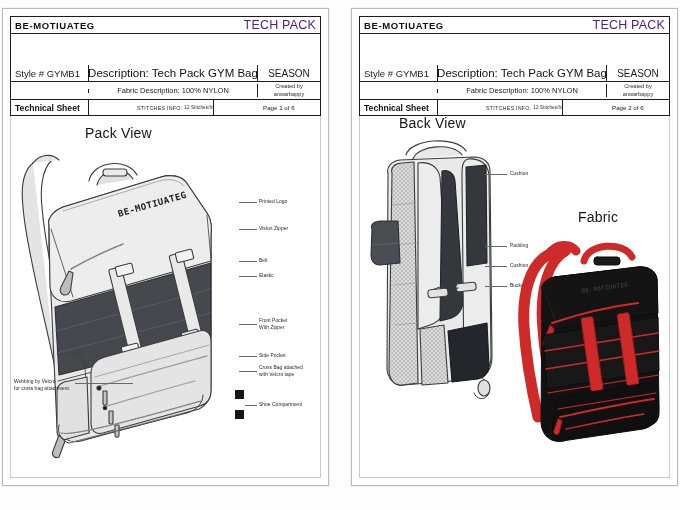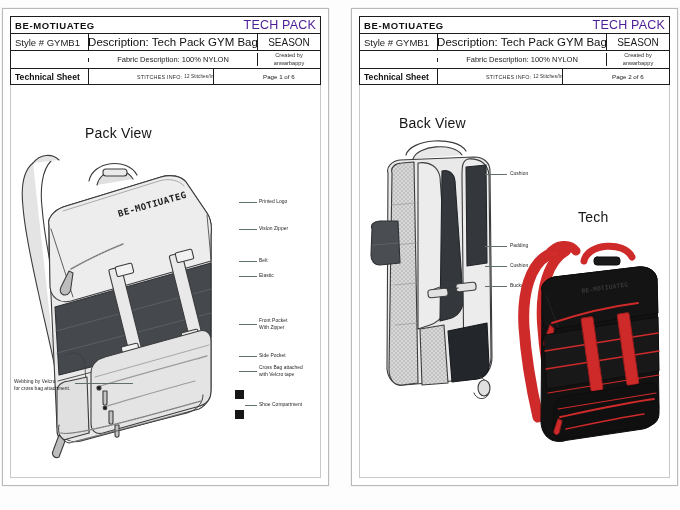--- a/index.html
+++ b/index.html
@@ -62,21 +62,21 @@
     border-right: none;
   }
   .brand-tech {
     flex: 1;
     justify-content: flex-end;
     font-size: 12.5px;
     color: #4c1d95;
     letter-spacing: 0.2px;
   }
 
-  .row-desc { height: 17px; }
+  .row-desc { height: 17px; margin-top: 31px; }
   .cell-style { width: 78px; font-size: 9.5px; color: #1a1a1a; }
   .cell-desc  { flex: 1; justify-content: center; font-size: 11.5px; color: #111; }
   .cell-season{ width: 62px; justify-content: center; font-size: 10px; color: #1a1a1a; }
 
   .row-fabric { height: 18px; align-items: center; }
   .cell-blank { width: 78px; }
   .cell-fabric{ flex: 1; justify-content: center; font-size: 7.5px; color: #1a1a1a; }
   .cell-created{
     width: 62px;
     flex-direction: column;
@@ -282,21 +282,21 @@
         <div class="tb-cell cell-techsheet">Technical Sheet</div>
         <div class="tb-cell cell-stitches">
           <span class="si-lead">STITCHES INFO:</span>
           <span>12 Stitches/Inch with 3 ply Regular Thread, DTM</span>
         </div>
         <div class="tb-cell cell-page">Page 2 of 6</div>
       </div>
     </div>
 
     <div class="view-title t-back">Back View</div>
-    <div class="view-title t-color">Tech</div>
+    <div class="view-title t-color">Fabric</div>
 
     <svg width="150" height="280" viewBox="0 0 150 280" style="position:absolute; left:16px; top:124px;">
       <defs>
         <pattern id="mesh" width="4" height="4" patternUnits="userSpaceOnUse">
           <rect width="4" height="4" fill="#d9d9d9"></rect>
           <path d="M0 0 L4 4 M4 0 L0 4" stroke="#a8a8a8" stroke-width="0.5"></path>
         </pattern>
       </defs>
       <g fill="none" stroke="#3c3c3c" stroke-width="1.1" stroke-linejoin="round" stroke-linecap="round">
 

